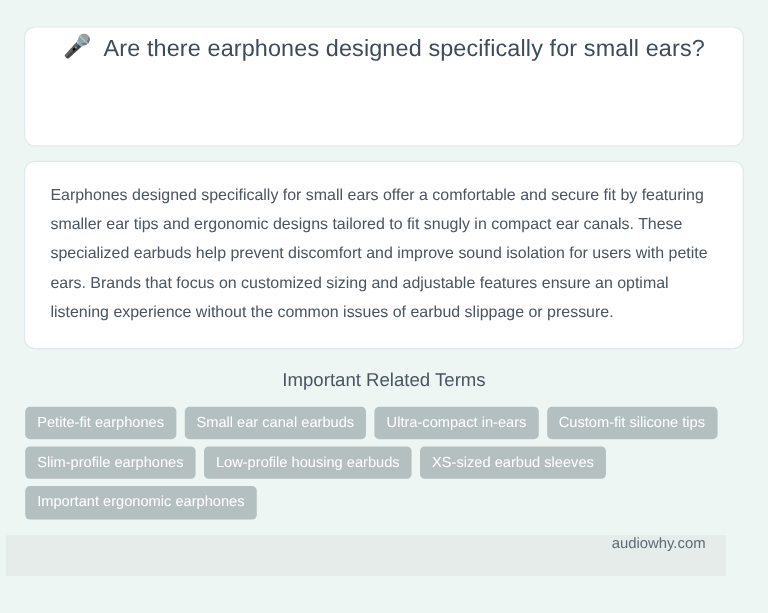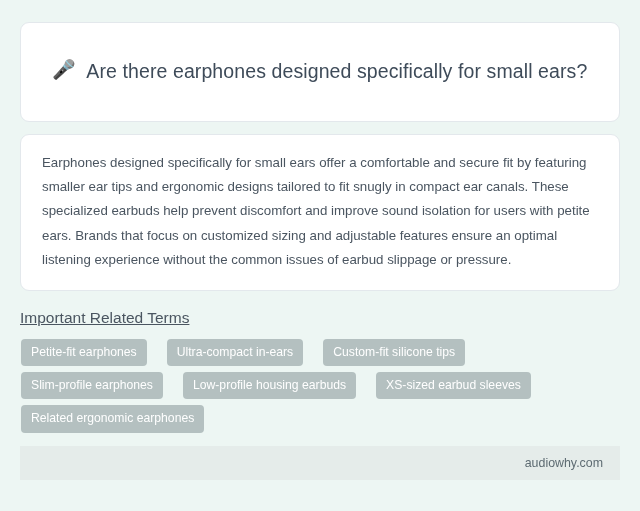--- a/index.html
+++ b/index.html
@@ -24,21 +24,21 @@
   .card {
     background: #ffffff;
     border: 1px solid #e3e8ec;
     border-radius: 9px;
     box-sizing: border-box;
     width: 600px;
   }
   .question-card {
     height: 100px;
     display: flex;
-    align-items: center;
+    align-items: flex-start;
     justify-content: center;
     padding: 6px 24px;
   }
   .question-inner {
     display: block;
     text-align: center;
   }
   .mic-icon {
     font-size: 19px;
     line-height: 1;
@@ -62,54 +62,52 @@
     line-height: 1.82;
     color: #4a5560;
     margin: 0;
     text-align: left;
   }
   
   .terms-section {
     margin-top: 18px;
   }
   .terms-heading {
-    text-align: left;
+    text-align: center;
     font-size: 15.5px;
     color: #4a5560;
     margin: 0 0 12px 0;
     font-weight: normal;
-    text-decoration: underline;
   }
   .tag-list {
     display: flex;
     flex-wrap: wrap;
-    gap: 6px 20px;
+    gap: 6px 7px;
     padding: 0 1px;
   }
   .tag {
     background: #b4c0c0;
     color: #ffffff;
     font-size: 12.2px;
     line-height: 1;
     padding: 7px 10px 8px 10px;
     border-radius: 4px;
     white-space: nowrap;
     box-sizing: border-box;
   }
   
   .footer-bar {
     position: absolute;
-    left: 20px;
+    left: 5px;
     top: 446px;
     width: 600px;
     height: 34px;
     background: #e5ecea;
     box-sizing: border-box;
     display: flex;
-    align-items: center;
     justify-content: flex-end;
     padding-right: 17px;
   }
   .footer-domain {
     font-size: 12.4px;
     color: #5d6b72;
   }
 </style>
 </head>
 <body>
@@ -123,26 +121,27 @@
   </div>
 
   <div class="card answer-card">
     <p class="answer-text">Earphones designed specifically for small ears offer a comfortable and secure fit by featuring smaller ear tips and ergonomic designs tailored to fit snugly in compact ear canals. These specialized earbuds help prevent discomfort and improve sound isolation for users with petite ears. Brands that focus on customized sizing and adjustable features ensure an optimal listening experience without the common issues of earbud slippage or pressure.</p>
   </div>
 
   <div class="terms-section">
     <h2 class="terms-heading">Important Related Terms</h2>
     <div class="tag-list">
         <span class="tag">Petite-fit earphones</span>
+        <span class="tag">Small ear canal earbuds</span>
         <span class="tag">Ultra-compact in-ears</span>
         <span class="tag">Custom-fit silicone tips</span>
         <span class="tag">Slim-profile earphones</span>
         <span class="tag">Low-profile housing earbuds</span>
         <span class="tag">XS-sized earbud sleeves</span>
-        <span class="tag">Related ergonomic earphones</span>
+        <span class="tag">Important ergonomic earphones</span>
       </div>
   </div>
 
   <div class="footer-bar">
     <span class="footer-domain">audiowhy.com</span>
   </div>
 
 </div>
 
 </body></html>

